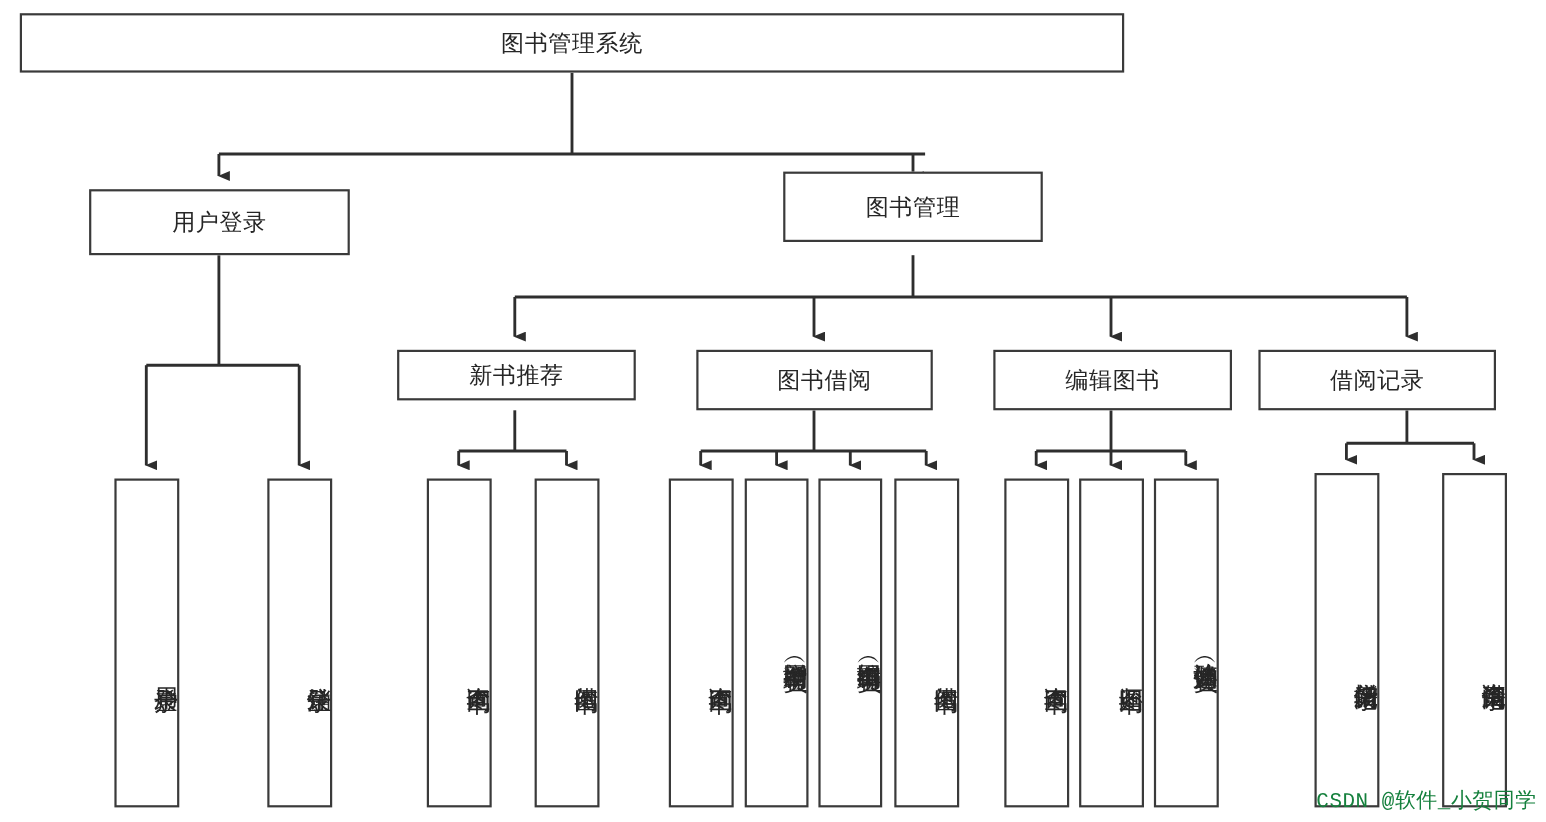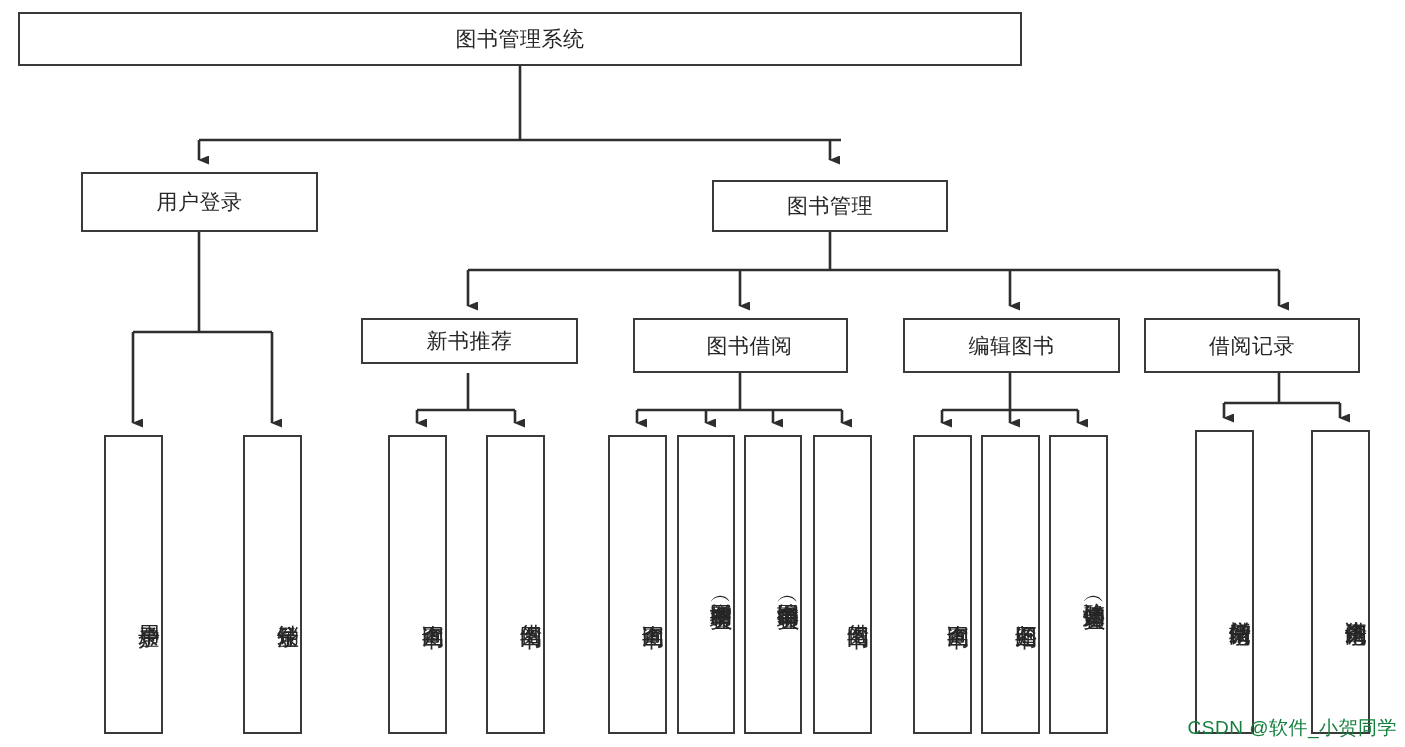--- a/index.html
+++ b/index.html
@@ -5,21 +5,21 @@
   html, body {
     margin: 0;
     padding: 0;
     background: #ffffff;
   }
   #canvas {
     position: relative;
     width: 1405px;
     height: 747px;
     background: #ffffff;
-    font-family: Liberation Sans, sans-serif;
+    font-family: Liberation Mono, monospace;
     overflow: hidden;
   }
   svg.wires {
     position: absolute;
     left: 0;
     top: 0;
     width: 1405px;
     height: 747px;
     pointer-events: none;
   }
@@ -120,21 +120,21 @@
     </g>
   </svg>
 
   <div class="node h" style="left:18px; top:12px; width:1004px; height:54px;">
     <span>图书管理系统</span>
   </div>
 
   <div class="node h" style="left:81px; top:172px; width:237px; height:60px;">
     <span>用户登录</span>
   </div>
-  <div class="node h" style="left:712px; top:180px; width:236px; height:52px;">
+  <div class="node h" style="left:712px; top:156px; width:236px; height:64px;">
     <span>图书管理</span>
   </div>
 
   <div class="node h" style="left:361px; top:318px; width:217px; height:46px;">
     <span>新书推荐</span>
   </div>
   <div class="node h" style="left:633px; top:318px; width:215px; height:55px;padding-left:18px;">
     <span>图书借阅</span>
   </div>
   <div class="node h" style="left:903px; top:318px; width:217px; height:55px;">

